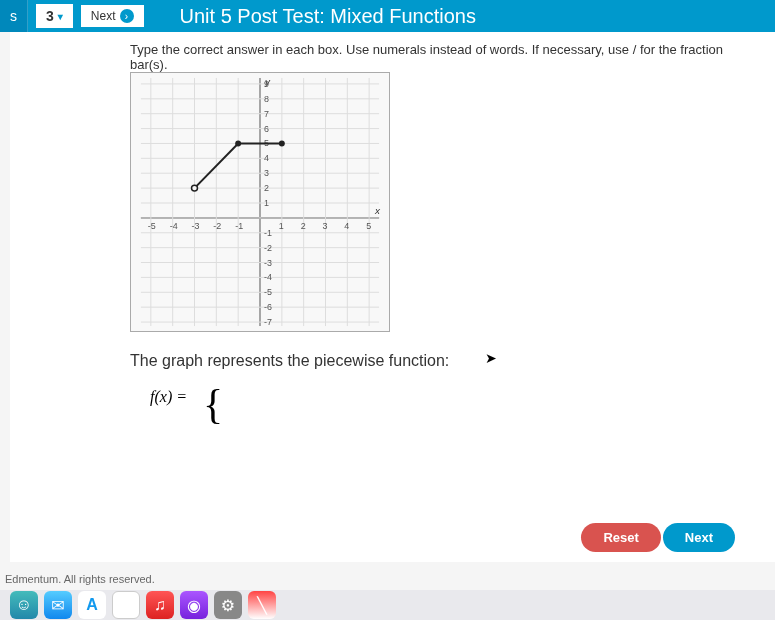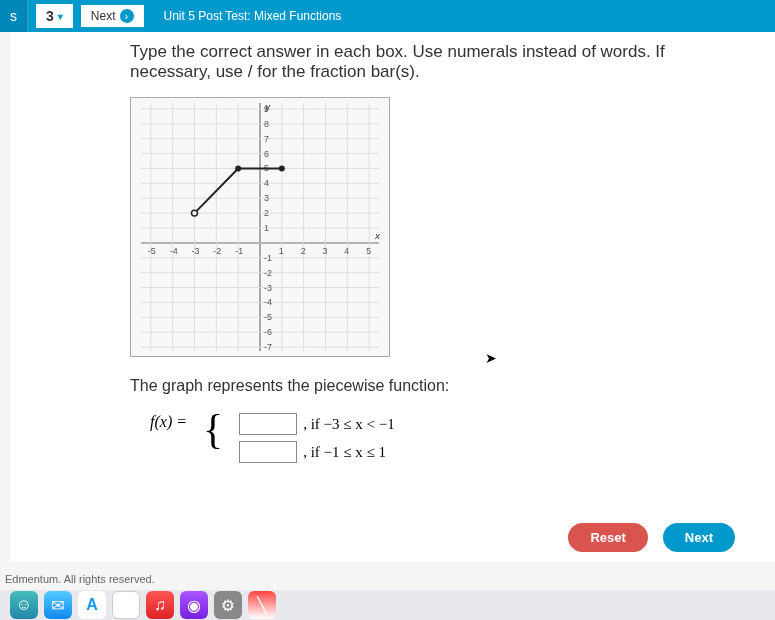--- a/index.html
+++ b/index.html
@@ -41,34 +41,33 @@
       background: white;
       color: #333;
       padding: 4px 10px;
       display: flex;
       align-items: center;
       gap: 4px;
       font-size: 12px;
       cursor: pointer;
     }
     .title {
-      margin-left: 20px;
-      font-size: 12px;
+      margin-left: 36px;
+      font-size: 20px;
     }
     .content {
       padding: 10px 30px 10px 120px;
       background: white;
       margin: 0 0 0 10px;
       height: calc(100% - 90px);
       position: relative;
     }
     .instruction {
-      font-size: 17px;
+      font-size: 13px;
       color: #333;
-      margin-bottom: 15px;
     }
     .graph-container {
       width: 260px;
       height: 260px;
       border: 1px solid #aaa;
       background: #f8f8f8;
       position: relative;
       margin-bottom: 20px;
     }
     .graph-grid {
@@ -122,21 +121,21 @@
       border: 1px solid #888;
       background: white;
       padding: 2px 4px;
       font-size: 13px;
     }
     .button-row {
       position: absolute;
       right: 40px;
       bottom: 10px;
       display: flex;
-      gap: 15px;
+      gap: 2px;
     }
     .btn {
       padding: 7px 22px;
       border-radius: 16px;
       color: white;
       font-size: 13px;
       font-weight: bold;
       border: none;
       cursor: pointer;
     }
@@ -276,30 +275,20 @@
       <circle cx="108" cy="71" r="3" class="closed"></circle>
       <circle cx="152" cy="71" r="3" class="closed"></circle>
     </svg>
   </div>
 
   <div class="question-text">The graph represents the piecewise function:</div>
 
   <div class="piecewise">
     <span class="fx-label">f(x) = </span>
     <span class="brace">{</span>
-    <div class="cases">
-      <div class="case-row">
-        <input type="text" class="answer-box" style="">
-        <span>, if −3 ≤ x &lt; −1</span>
-      </div>
-      <div class="case-row">
-        <input type="text" class="answer-box" style="">
-        <span>, if −1 ≤ x ≤ 1</span>
-      </div>
-    </div>
   </div>
 
   <div class="button-row">
     <button class="btn btn-reset">Reset</button>
     <button class="btn btn-next">Next</button>
   </div>
 </div>
 
 <div class="footer">Edmentum. All rights reserved.</div>
 

